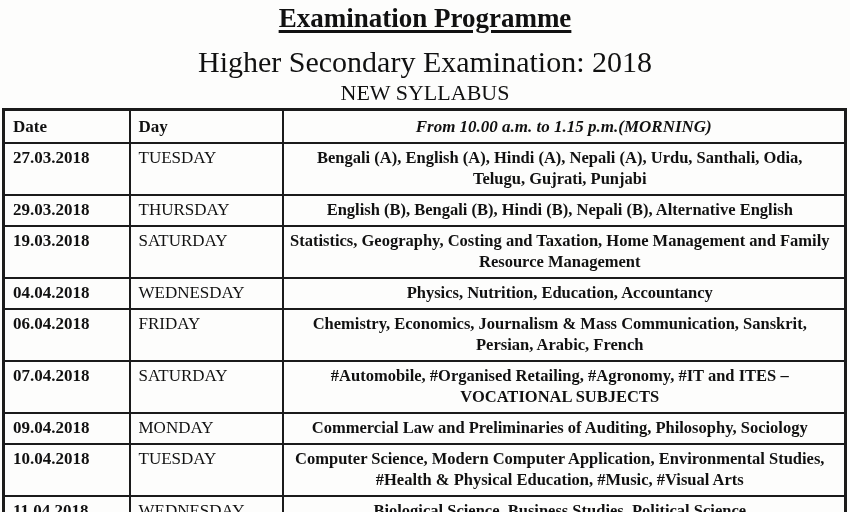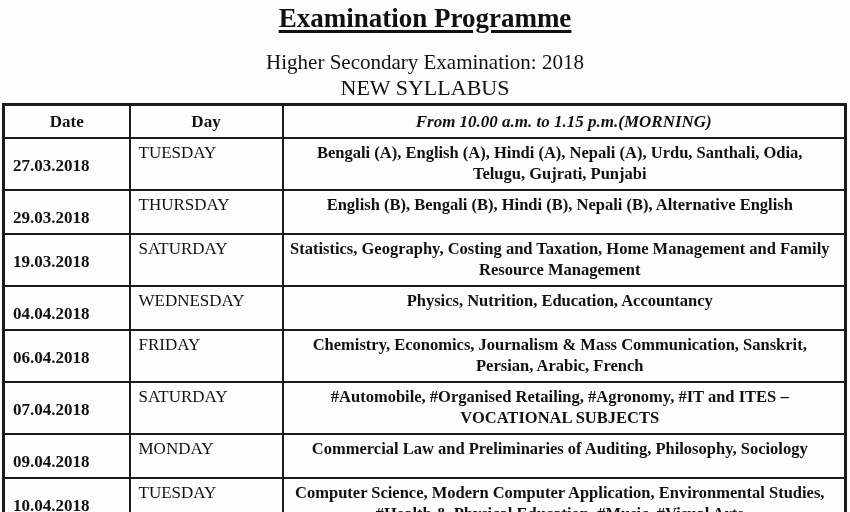--- a/index.html
+++ b/index.html
@@ -22,23 +22,23 @@
   }
   .main-title {
     font-size: 27px;
     font-weight: bold;
     text-decoration: underline;
     text-decoration-thickness: 3px;
     text-underline-offset: 3px;
     line-height: 1.1;
   }
   .sub-title {
-    font-size: 21px;
+    font-size: 30px;
     line-height: 1.25;
-    margin-top: 15px;
+    margin-top: 9px;
   }
   .syllabus {
     font-size: 22px;
     line-height: 1.15;
   }
   table.exam-table {
     border-collapse: collapse;
     width: 845px;
     margin-left: 2px;
     margin-top: 3px;
@@ -49,28 +49,28 @@
   }
   table.exam-table { border-width: 3px; }
   th, td {
     vertical-align: top;
     font-size: 17px;
     line-height: 21px;
   }
   th {
     padding: 5px 8px 5px 8px;
     font-weight: bold;
-    text-align: center;
+    text-align: left;
   }
   th.col-session { text-align: center; font-style: italic; }
   col.c-date { width: 126px; }
   col.c-day  { width: 153px; }
   td.cell-date {
     font-weight: bold;
-    padding: 16px 6px 5px 8px;
+    padding: 3px 6px 5px 8px;
   }
   td.cell-day {
     font-weight: normal;
     padding: 3px 4px 5px 8px;
   }
   td.cell-subjects {
     font-weight: bold;
     text-align: center;
     padding: 3px 14px 5px 6px;
     font-size: 16.5px;

